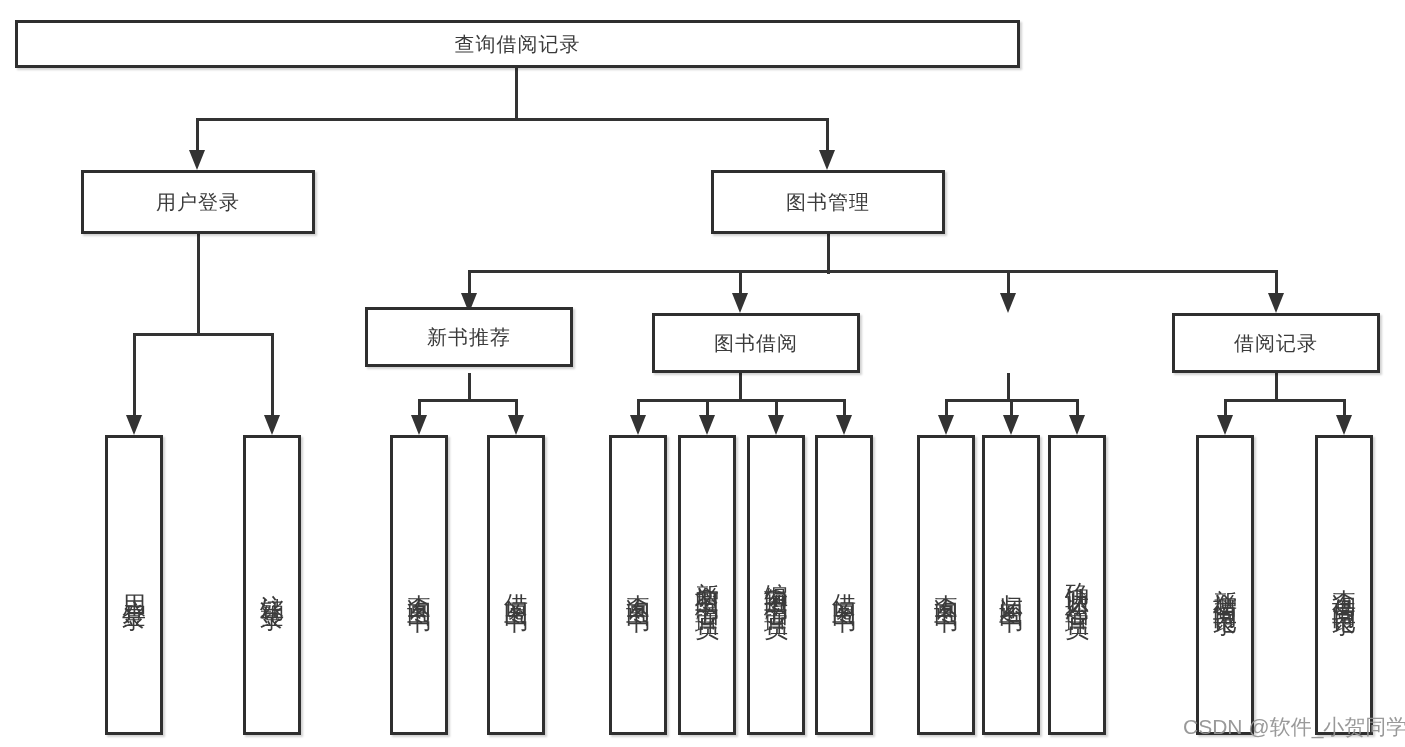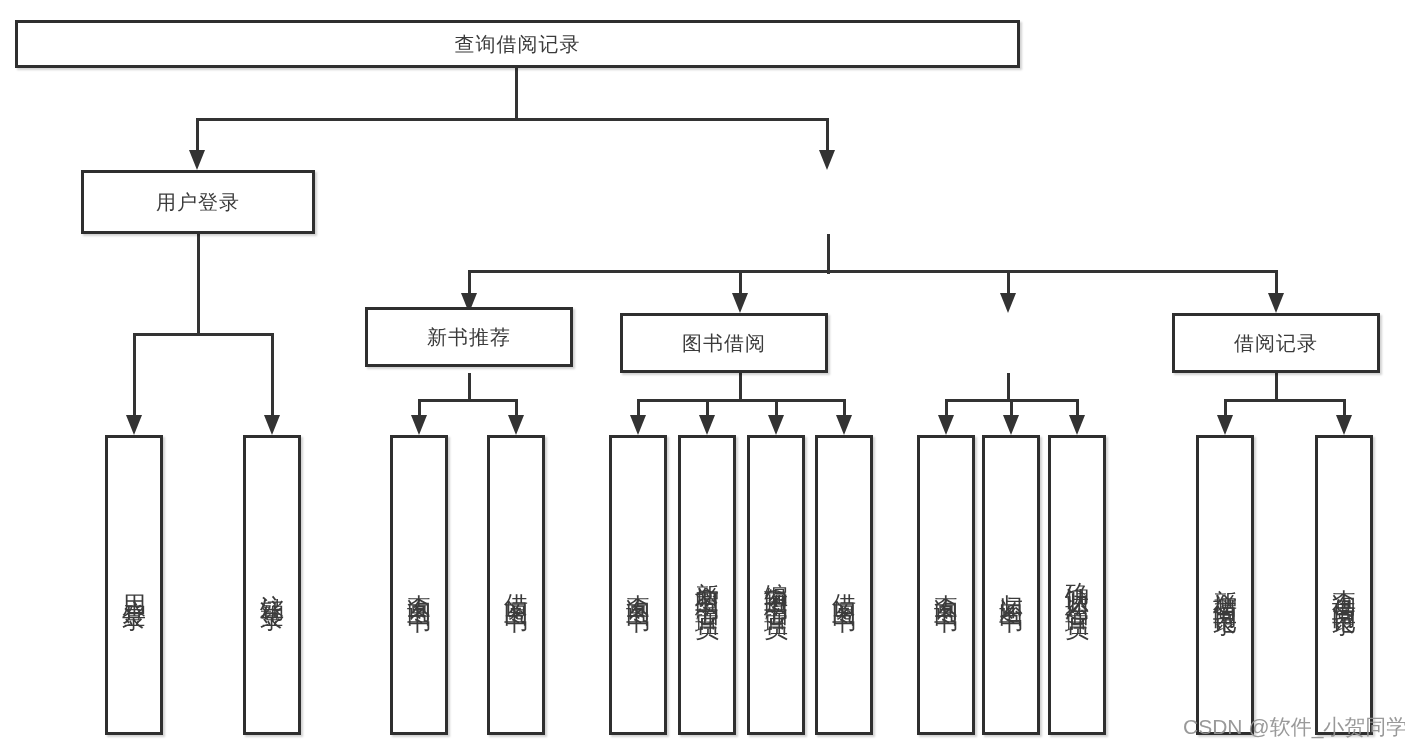--- a/index.html
+++ b/index.html
@@ -65,25 +65,28 @@
 
 <div id="stage">
 
   <div class="box root-box" style="left:15px; top:20px; width:1005px; height:48px;">
     <span class="lbl">查询借阅记录</span>
   </div>
 
   <div class="box" style="left:81px; top:170px; width:234px; height:64px;">
     <span class="lbl">用户登录</span>
   </div>
+  <div class="box" style="left:711px; top:170px; width:234px; height:64px;">
+    <span class="lbl">图书管理</span>
+  </div>
 
   <div class="box" style="left:365px; top:307px; width:208px; height:60px;">
     <span class="lbl">新书推荐</span>
   </div>
-  <div class="box" style="left:620px; top:313px; width:208px; height:60px;">
+  <div class="box" style="left:652px; top:313px; width:208px; height:60px;">
     <span class="lbl">图书借阅</span>
   </div>
   <div class="box" style="left:1172px; top:313px; width:208px; height:60px;text-align:right;">
     <span class="lbl">借阅记录</span>
   </div>
 
   <div class="box leaf" style="left:105px; top:435px; width:58px; height:300px;">
     <span class="lbl">用户登录</span>
   </div>
   <div class="box leaf" style="left:243px; top:435px; width:58px; height:300px;">

